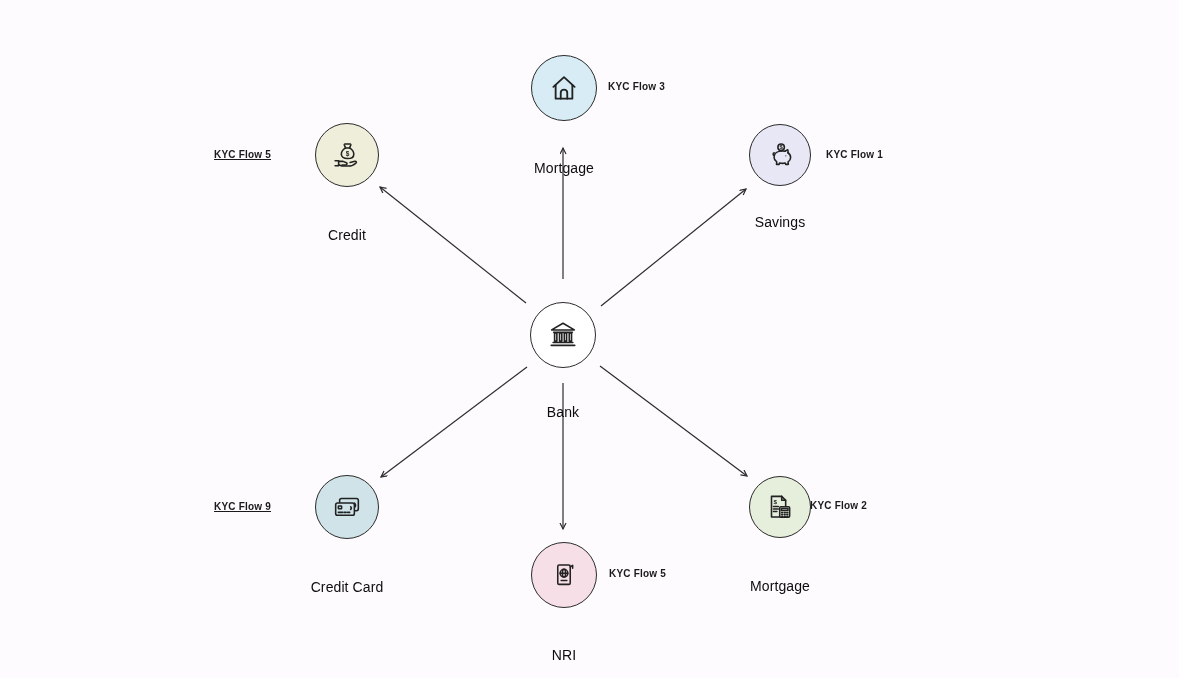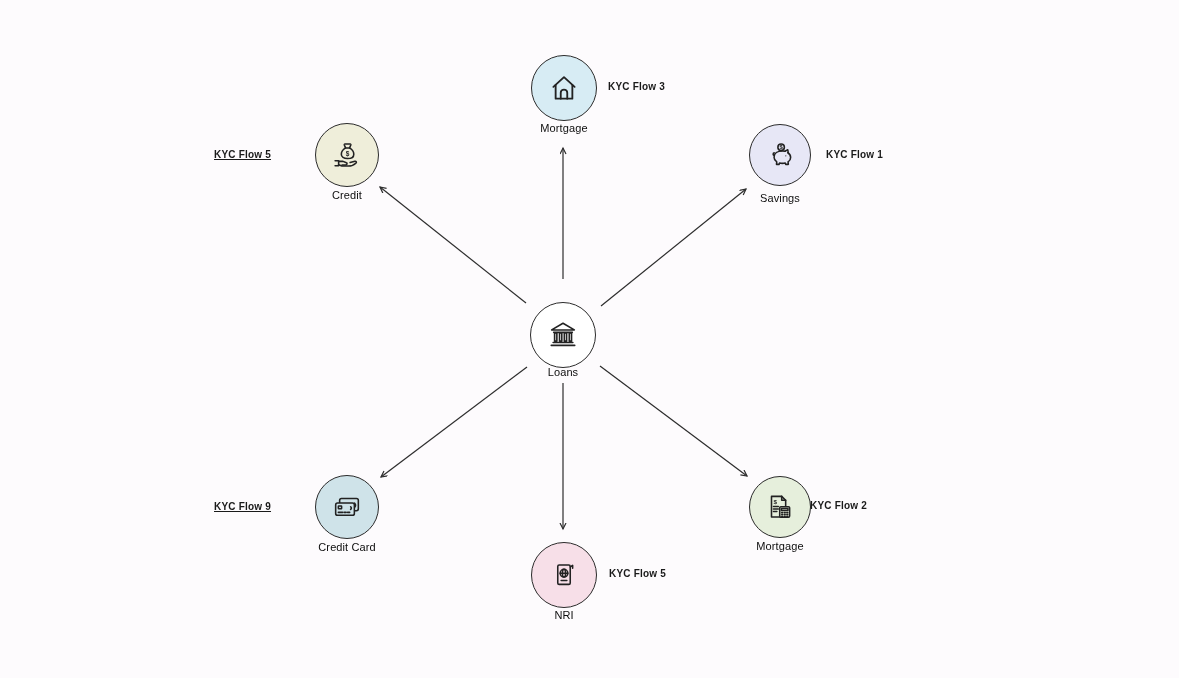--- a/index.html
+++ b/index.html
@@ -23,23 +23,24 @@
     border-radius:50%;
     display:flex;align-items:center;justify-content:center;
     box-sizing:border-box;
     cursor:pointer;
   }
   .node svg{display:block;}
   .node-label{
     position:absolute;
     width:140px;
     text-align:center;
-    font-size:11px;
+    font-size:14px;
     color:#0d0d0d;
     letter-spacing:.1px;
+    margin-top:38px;
   }
   .flow-label{
     position:absolute;
     font-size:10px;
     font-weight:bold;
     color:#1a1a1a;
     letter-spacing:.2px;
     white-space:nowrap;
   }
   .flow-label.right-align{text-decoration:underline;}
@@ -72,21 +73,21 @@
       <path d="M12 3.2 L20.5 8.2 H3.5 Z"></path>
       <line x1="5" y1="10" x2="19" y2="10"></line>
       <rect x="5.7" y="10.4" width="1.7" height="6.2"></rect>
       <rect x="9.4" y="10.4" width="1.7" height="6.2"></rect>
       <rect x="13" y="10.4" width="1.7" height="6.2"></rect>
       <rect x="16.7" y="10.4" width="1.7" height="6.2"></rect>
       <line x1="4.6" y1="17.6" x2="19.4" y2="17.6"></line>
       <line x1="3.2" y1="19.8" x2="20.8" y2="19.8"></line>
     </svg>
   </div>
-  <div class="node-label" style="left:493px;top:366px">Loans</div>
+  <div class="node-label" style="left:493px;top:366px">Bank</div>
 
   <div class="node" style="left: 531px; top: 55px; width: 66px; height: 66px; background-color: rgb(215, 236, 244);">
     <svg width="34" height="34" viewBox="0 0 24 24" fill="none" stroke="#222" stroke-width="1.3" stroke-linecap="round" stroke-linejoin="round">
       <path d="M4.5 11.2 L12 4.3 L19.5 11.2"></path>
       <path d="M6.1 9.9 V19.5 H17.9 V9.9"></path>
       <path d="M9.7 19.5 V15.4 a2.3 2.3 0 0 1 4.6 0 V19.5"></path>
     </svg>
   </div>
   <div class="node-label" style="left:494px;top:122px">Mortgage</div>
   <div class="flow-label" style="left:608px;top:81px">KYC Flow 3</div>
@@ -94,21 +95,21 @@
   <div class="node" style="left: 749px; top: 124px; width: 62px; height: 62px; background-color: rgb(231, 231, 246);">
     <svg width="34" height="34" viewBox="0 0 24 24" fill="none" stroke="#222" stroke-width="1.1" stroke-linecap="round" stroke-linejoin="round">
       <circle cx="12.8" cy="6.6" r="2.3"></circle>
       <text class="icon-text" x="12.8" y="8" font-size="4.2" text-anchor="middle" fill="#222" stroke="none">$</text>
       <path d="M15.6 9.3 l1.9-1 .3 2.1"></path>
       <path d="M17.5 10.4 c1.3.8 2 2 2 3.3 0 1.3-.7 2.4-1.8 3.2 l.2 1.7 h-1.9 l-.3-1 c-.6.2-1.3.3-2 .3 -.7 0-1.4-.1-2-.3 l-.3 1 H9.5 l.2-1.7 c-1.2-.8-1.9-2-1.9-3.3 0-2.7 2.4-4.4 5.9-4.4 .7 0 1.3.1 1.9.2"></path>
       <path d="M7.9 12.3 c-1-.2-1-1.6 0-1.8"></path>
       <circle cx="16.1" cy="12.6" r="0.4" fill="#222" stroke="none"></circle>
     </svg>
   </div>
-  <div class="node-label" style="left:710px;top:192px">Savings</div>
+  <div class="node-label" style="left:710px;top:176px">Savings</div>
   <div class="flow-label" style="left:826px;top:149px">KYC Flow 1</div>
 
   <div class="node" style="left: 315px; top: 123px; width: 64px; height: 64px; background-color: rgb(239, 238, 218);">
     <svg width="34" height="34" viewBox="0 0 24 24" fill="none" stroke="#222" stroke-width="1.1" stroke-linecap="round" stroke-linejoin="round">
       <path d="M11 7 L10.1 4.9 c-.1-.3.1-.6.4-.6 h3.8 c.3 0 .5.3.4.6 L13.8 7"></path>
       <path d="M11 7 h2.8 c1.9 1.2 3 2.8 3 4.4 0 2-1.6 3.1-4.4 3.1 -2.8 0-4.4-1.1-4.4-3.1 0-1.6 1.1-3.2 3-4.4 Z"></path>
       <text class="icon-text" x="12.4" y="13" font-size="4.6" text-anchor="middle" fill="#222" stroke="none">$</text>
       <path d="M3.6 16.1 h2.5 v3.5 H3.6"></path>
       <path d="M6.1 16.5 h3.1 l2.4 1 c.8.3.4 1.5-.5 1.5 H8.5"></path>
       <path d="M6.1 18.9 l2.3.9 h4.5 c2.4 0 4.2-.9 5.5-2.2 .5-.5 0-1.4-.8-1.2 l-3.4.9"></path>

